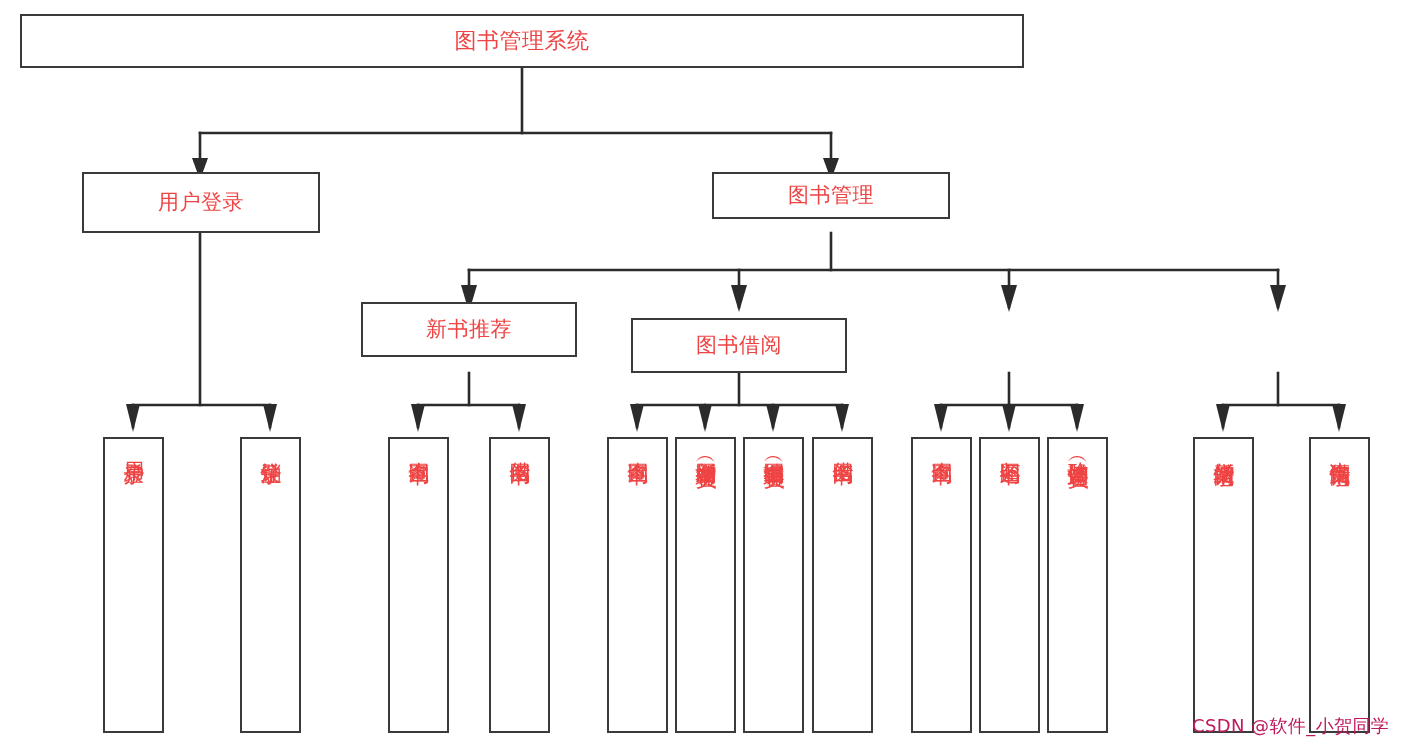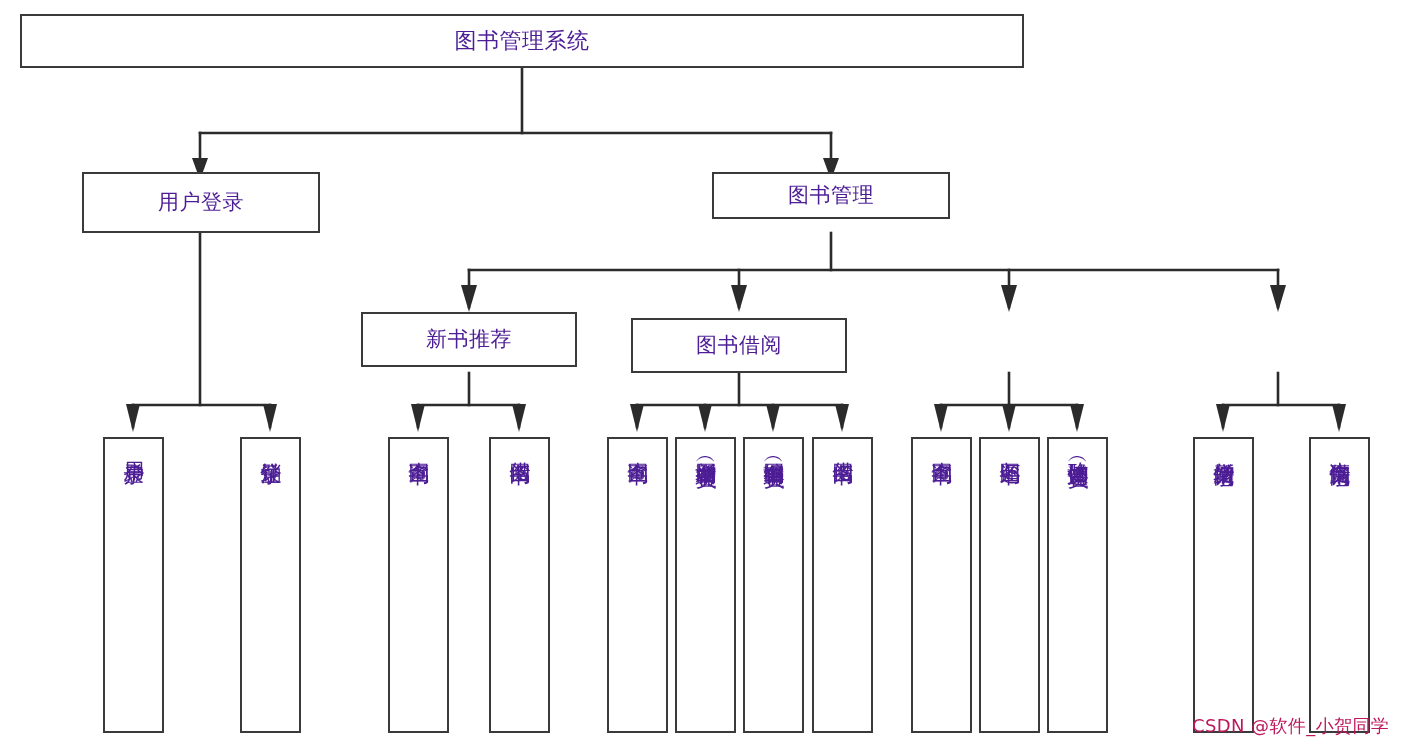--- a/index.html
+++ b/index.html
@@ -29,21 +29,21 @@
     pointer-events: none;
   }
   .node {
     position: absolute;
     box-sizing: border-box;
     background: #ffffff;
     border: 2px solid #3a3a3a;
     display: flex;
     align-items: center;
     justify-content: center;
-    color: #4c1d95;
+    color: #ef4444;
   }
   .node .label {
     display: block;
     text-align: center;
     line-height: 1.18;
     white-space: nowrap;
   }
   .node.horizontal .label {
     font-size: 21px;
     letter-spacing: 0.5px;
@@ -164,21 +164,21 @@
   </div>
 
   <div class="node horizontal" style="left:82px; top:172px; width:238px; height:61px;">
     <span class="label">用户登录</span>
   </div>
 
   <div class="node horizontal" style="left:712px; top:172px; width:238px; height:47px;">
     <span class="label">图书管理</span>
   </div>
 
-  <div class="node horizontal" style="left:361px; top:312px; width:216px; height:55px;">
+  <div class="node horizontal" style="left:361px; top:302px; width:216px; height:55px;">
     <span class="label">新书推荐</span>
   </div>
 
   <div class="node horizontal" style="left:631px; top:318px; width:216px; height:55px;align-items:center;">
     <span class="label">图书借阅</span>
   </div>
 
 
 
   <div class="node vertical" style="left:103px; top:437px; width:61px; height:296px;">

